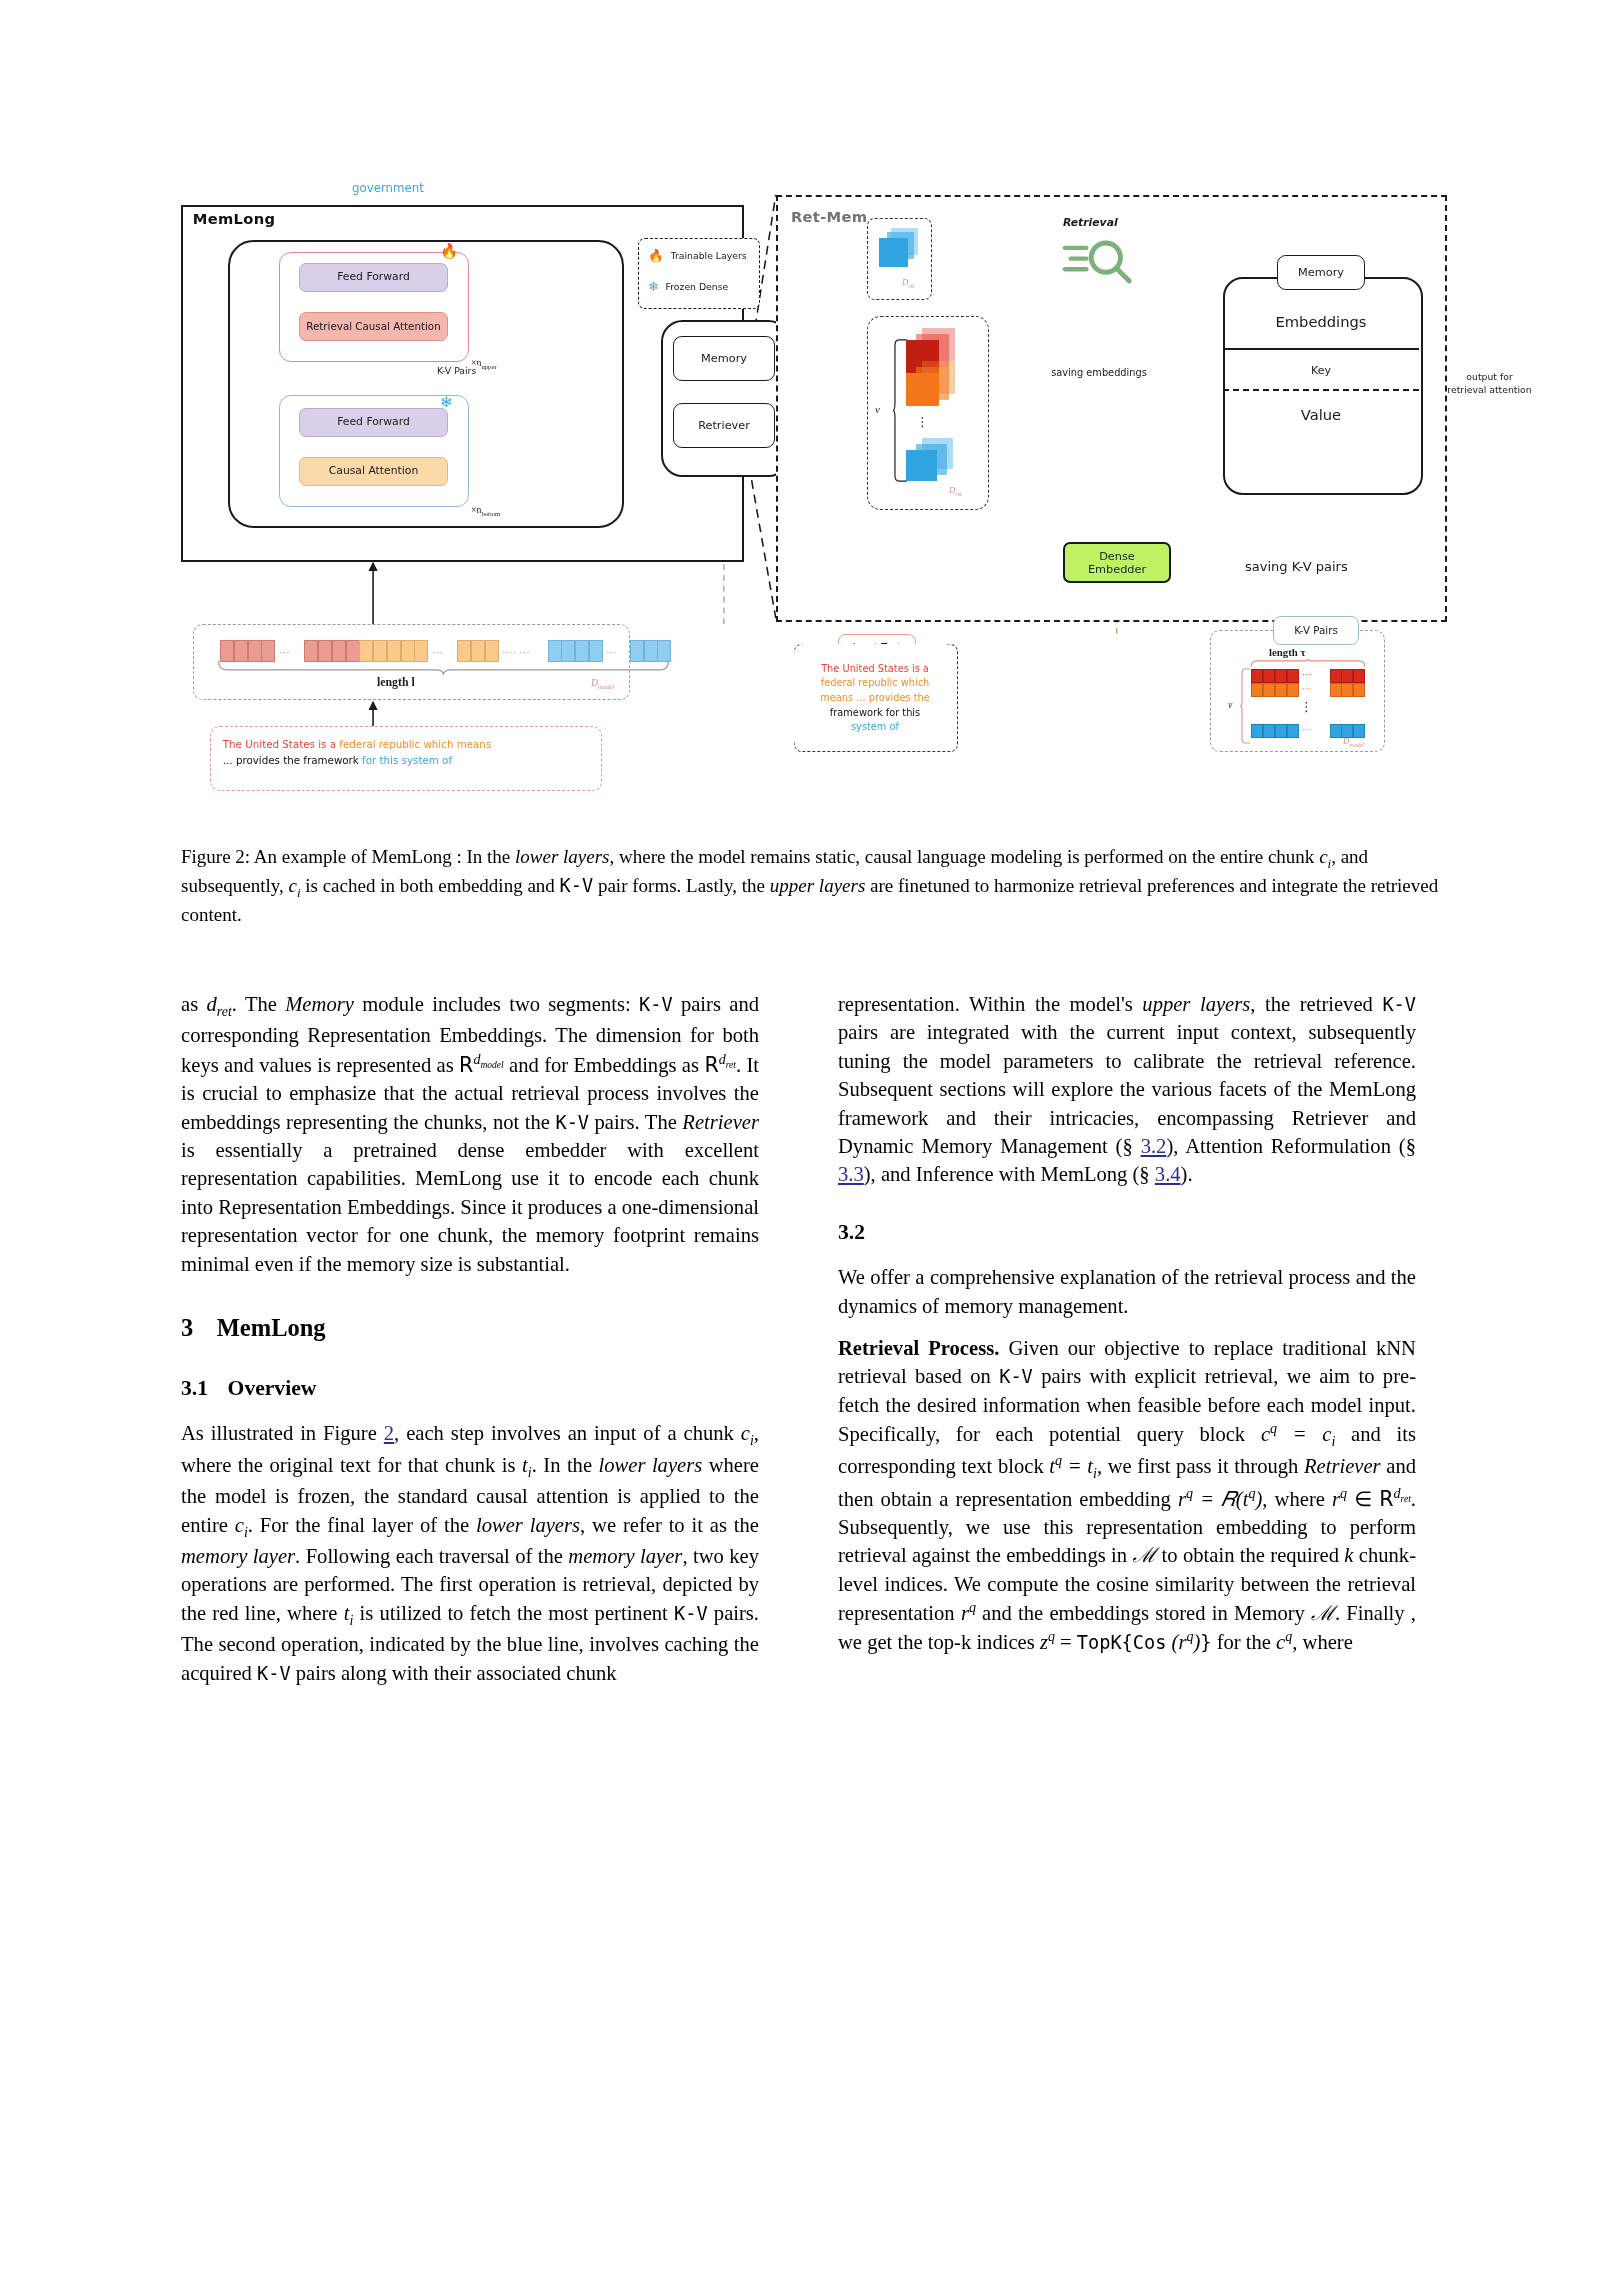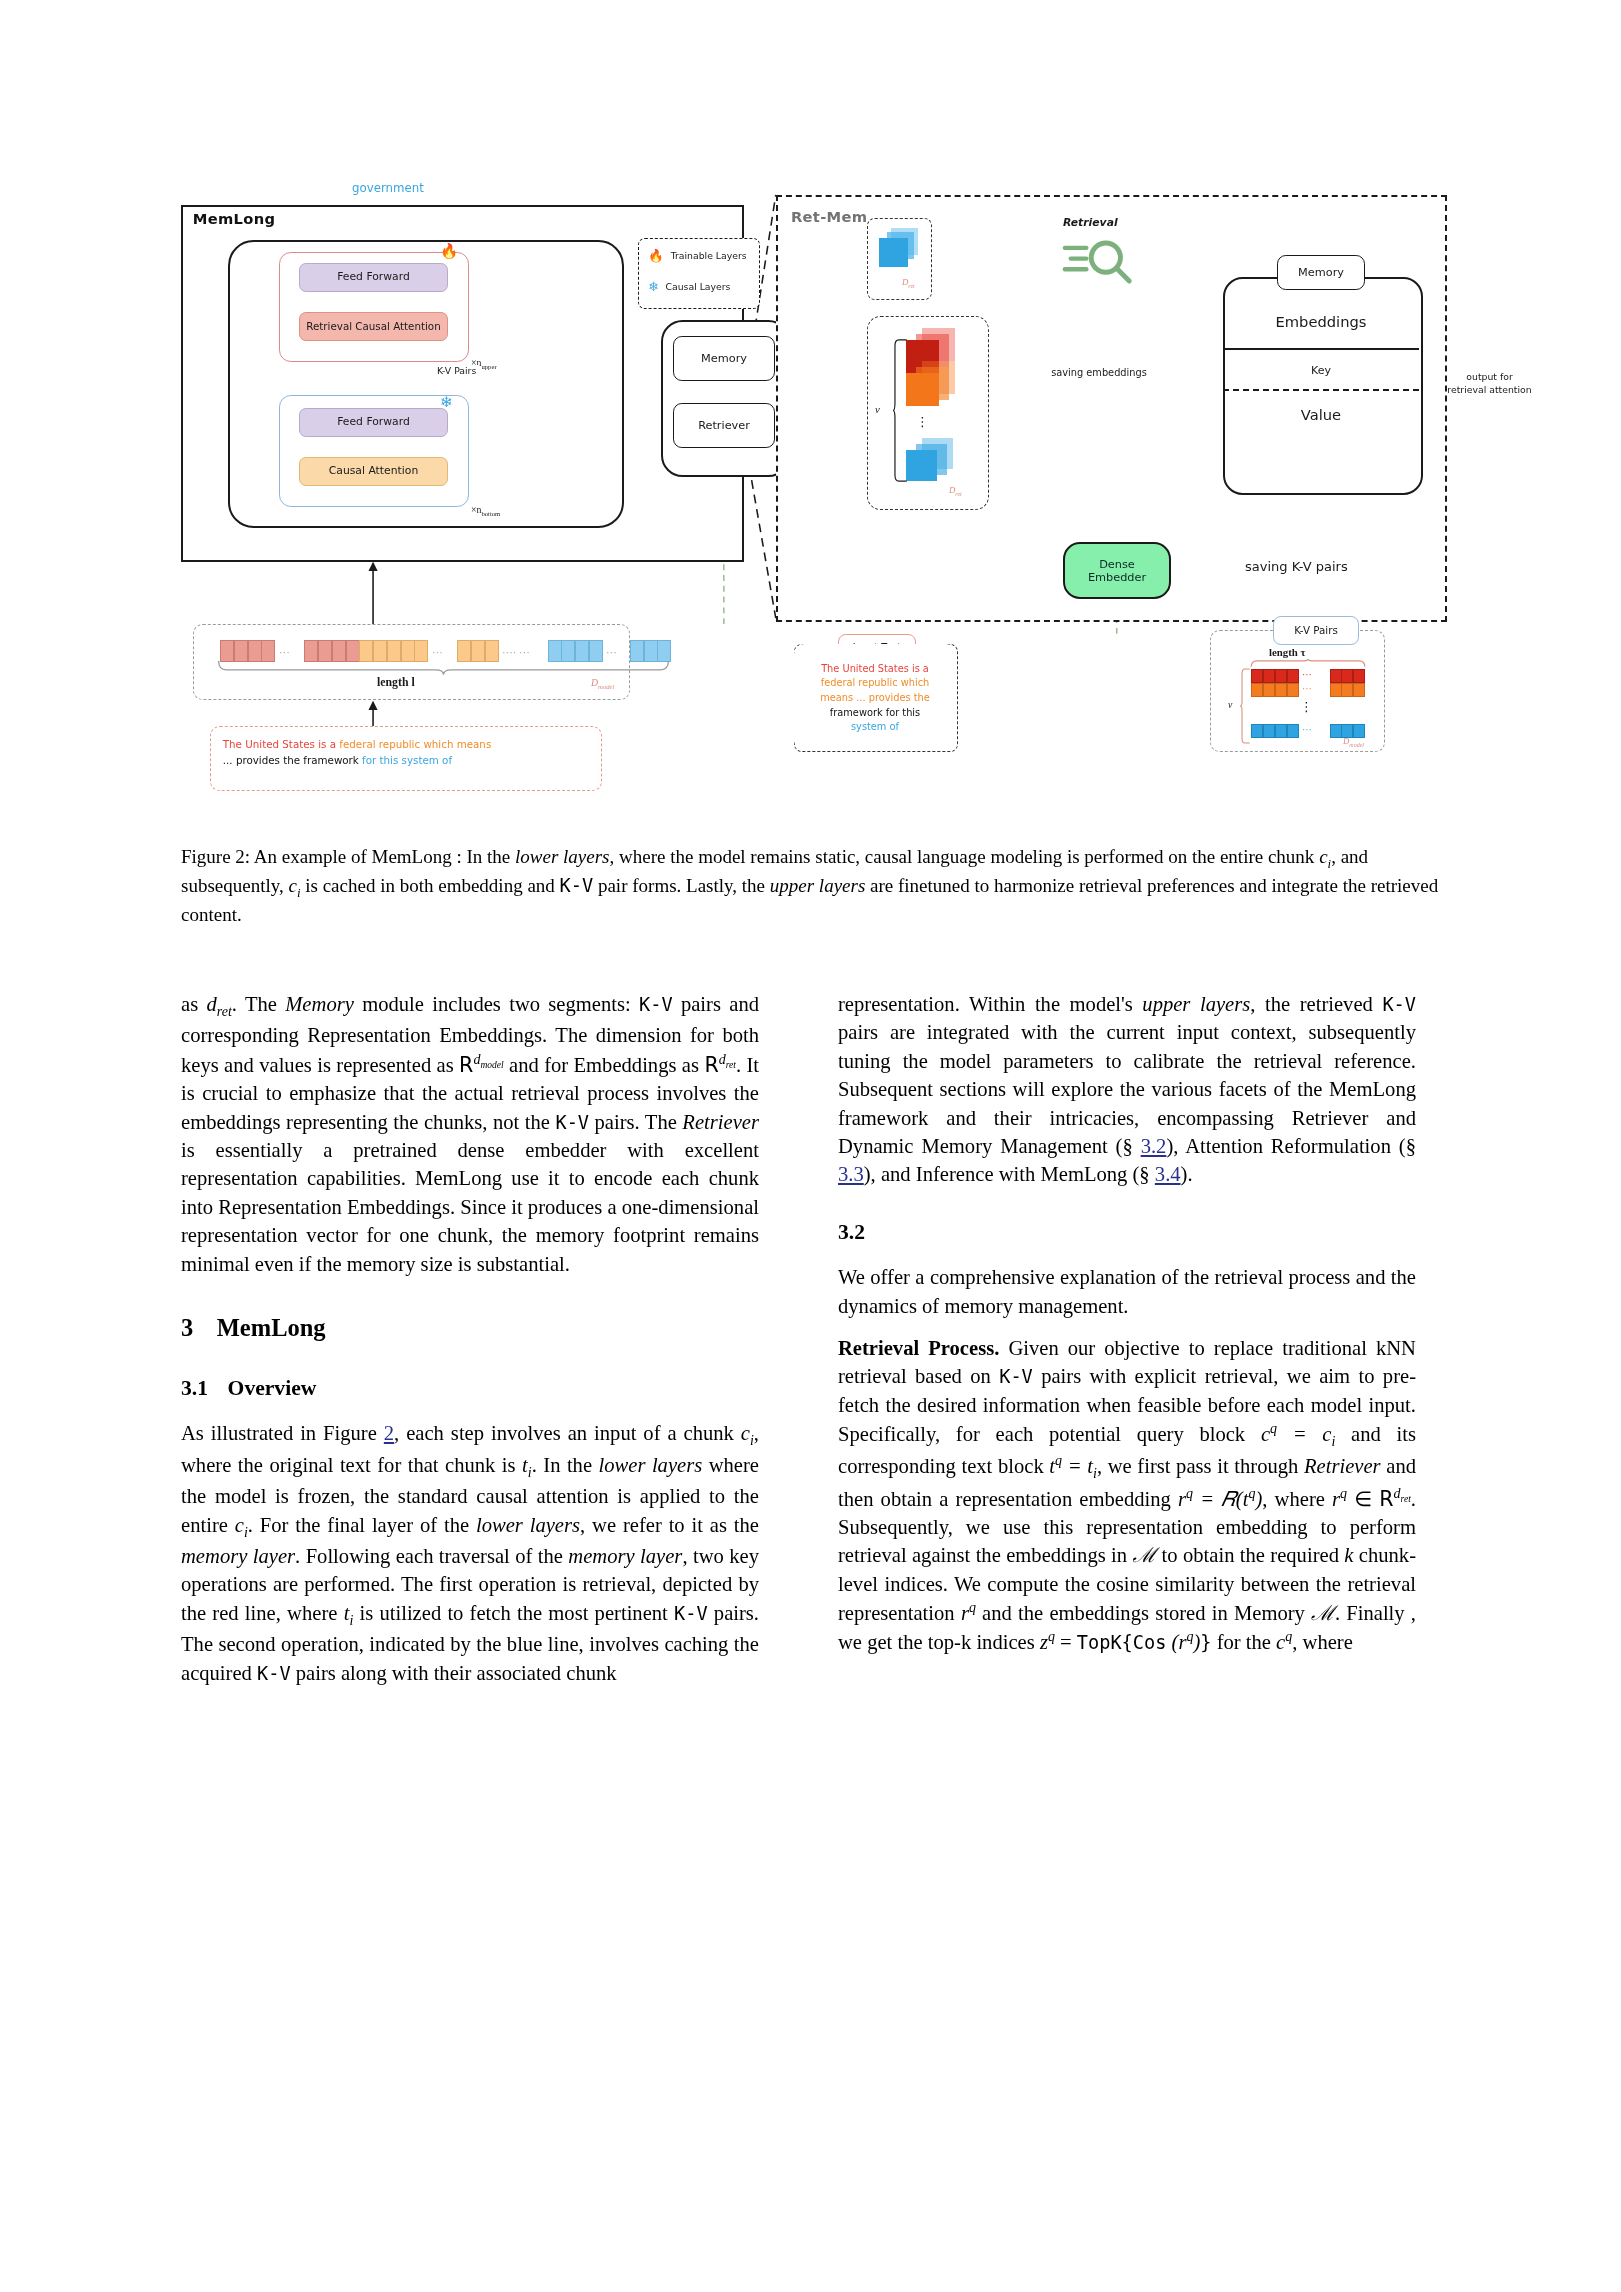--- a/index.html
+++ b/index.html
@@ -141,23 +141,23 @@
     border: 2px solid #1a1a1a; border-radius: 19.6px; background: #fff;
   }
   .memcap {
     position: absolute; left: 1096px; top: 74px;
     width: 88px; height: 35px;
     border: 1.6px solid #1a1a1a; border-radius: 8.8px; background: #fff;
     font-size: 11.3px;
   }
   .dense-embedder {
     position: absolute; left: 882px; top: 361px;
-    width: 108px; height: 57px;
-    border: 2px solid #1a1a1a; border-radius: 17px;
-    background: #86efac; font-size: 11.3px; color: #0d2b25;
+    width: 108px; height: 41px;
+    border: 2px solid #1a1a1a; border-radius: 7px;
+    background: #bef264; font-size: 11.3px; color: #0d2b25;
   }
   .kv-cap {
     position: absolute; left: 1092px; top: 435px;
     width: 86px; height: 29px;
     border: 1.6px solid #9bbbdd; border-radius: 7.8px; background: #fff;
     font-size: 10.3px;
   }
   .input-cap {
     position: absolute; left: 657px; top: 453px;
     width: 78px; height: 27.4px;
@@ -308,21 +308,21 @@
 
     <div class="lbl" style="left:253px; top:184px; font-size:9.3px; background:#fff; padding:0 2.9px;">K-V Pairs</div>
 
     <div class="legend-box"></div>
     <div class="legend-row" style="left:467px; top:67px;">
       <span style="font-size:12.7px; color:#d8453c;">🔥</span>
       <span>Trainable Layers</span>
     </div>
     <div class="legend-row" style="left:467px; top:98px;">
       <span style="font-size:12.7px; color:#3aa6e0;">❄</span>
-      <span>Causal Layers</span>
+      <span>Frozen Dense</span>
     </div>
 
     <div class="mem-ret-outer"></div>
     <div class="fnode mem-inner">Memory</div>
     <div class="fnode ret-inner">Retriever</div>
 
     <div class="strip-dash"></div>
     <div class="cell r" style="left:39px;  width:13.7px;"></div>
     <div class="cell r" style="left:53px;  width:13.7px;"></div>
     <div class="cell r" style="left:67px;  width:13.7px;"></div>

